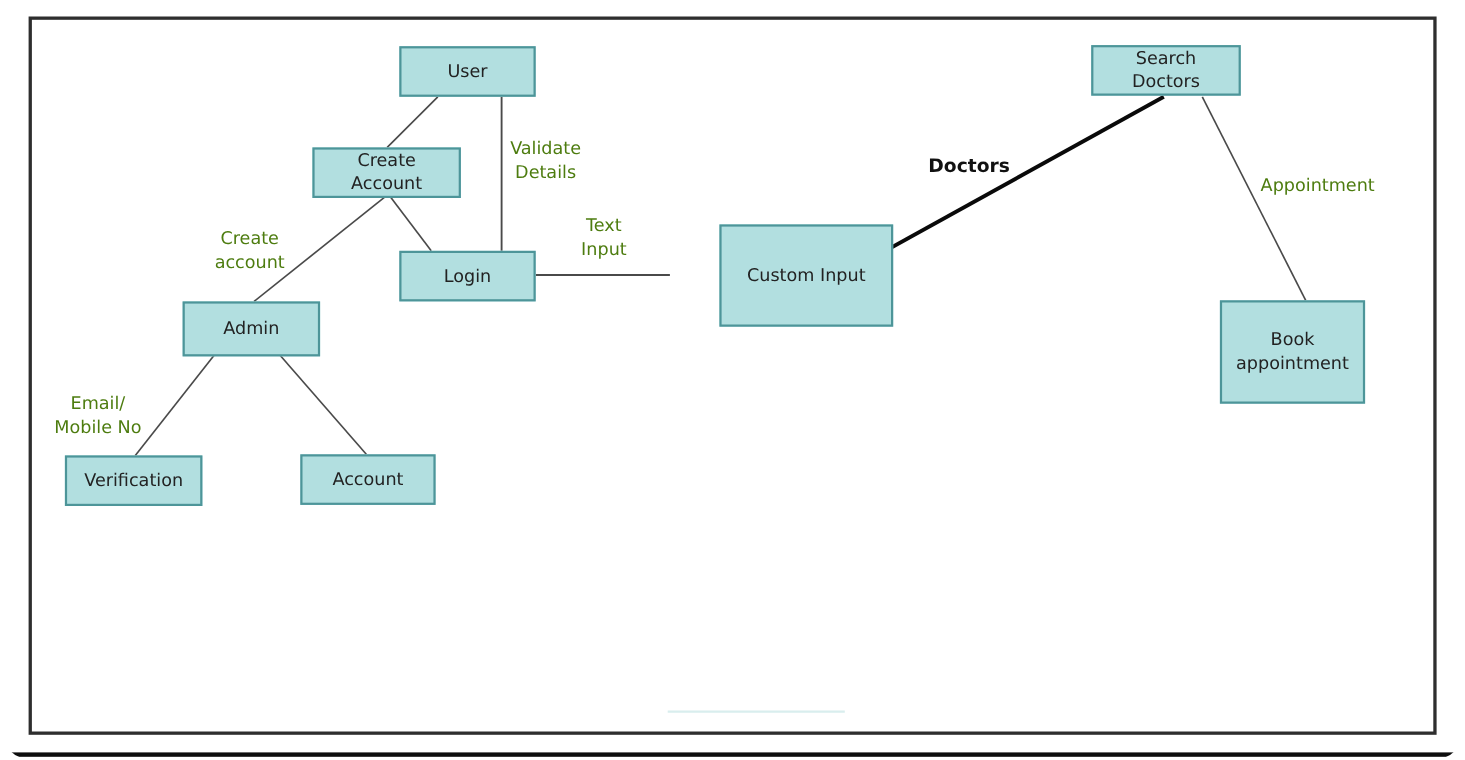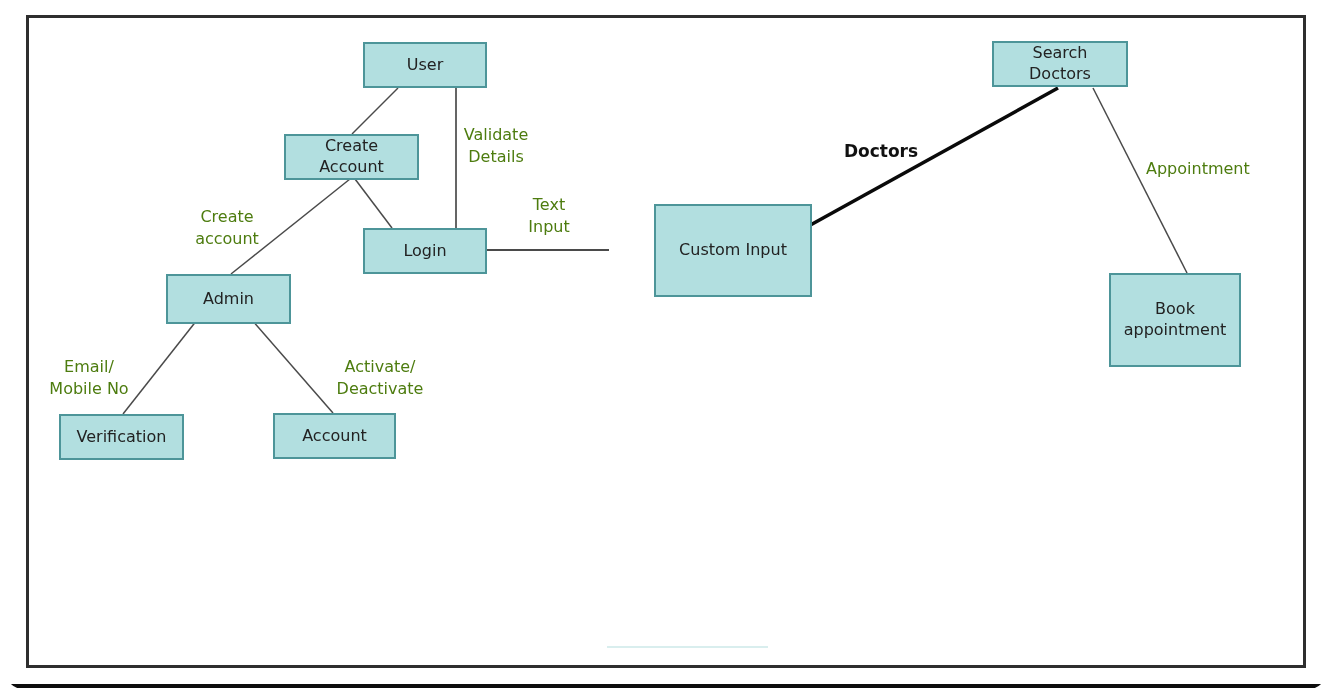--- a/index.html
+++ b/index.html
@@ -106,17 +106,15 @@
   <div class="edge-label" id="label-validate-details">Validate
 Details</div>
   <div class="edge-label" id="label-create-account">Create
 account</div>
   <div class="edge-label" id="label-text-input">Text
 Input</div>
   <div class="edge-label" id="label-doctors">Doctors</div>
   <div class="edge-label" id="label-appointment">Appointment</div>
   <div class="edge-label" id="label-email-mobile-no">Email/
 Mobile No</div>
-  <div class="edge-label" id="label-activate-deactivate">Activate/
-Deactivate</div>
 
   <div id="bottom-rule"></div>
 </div>
 
 </body></html>

